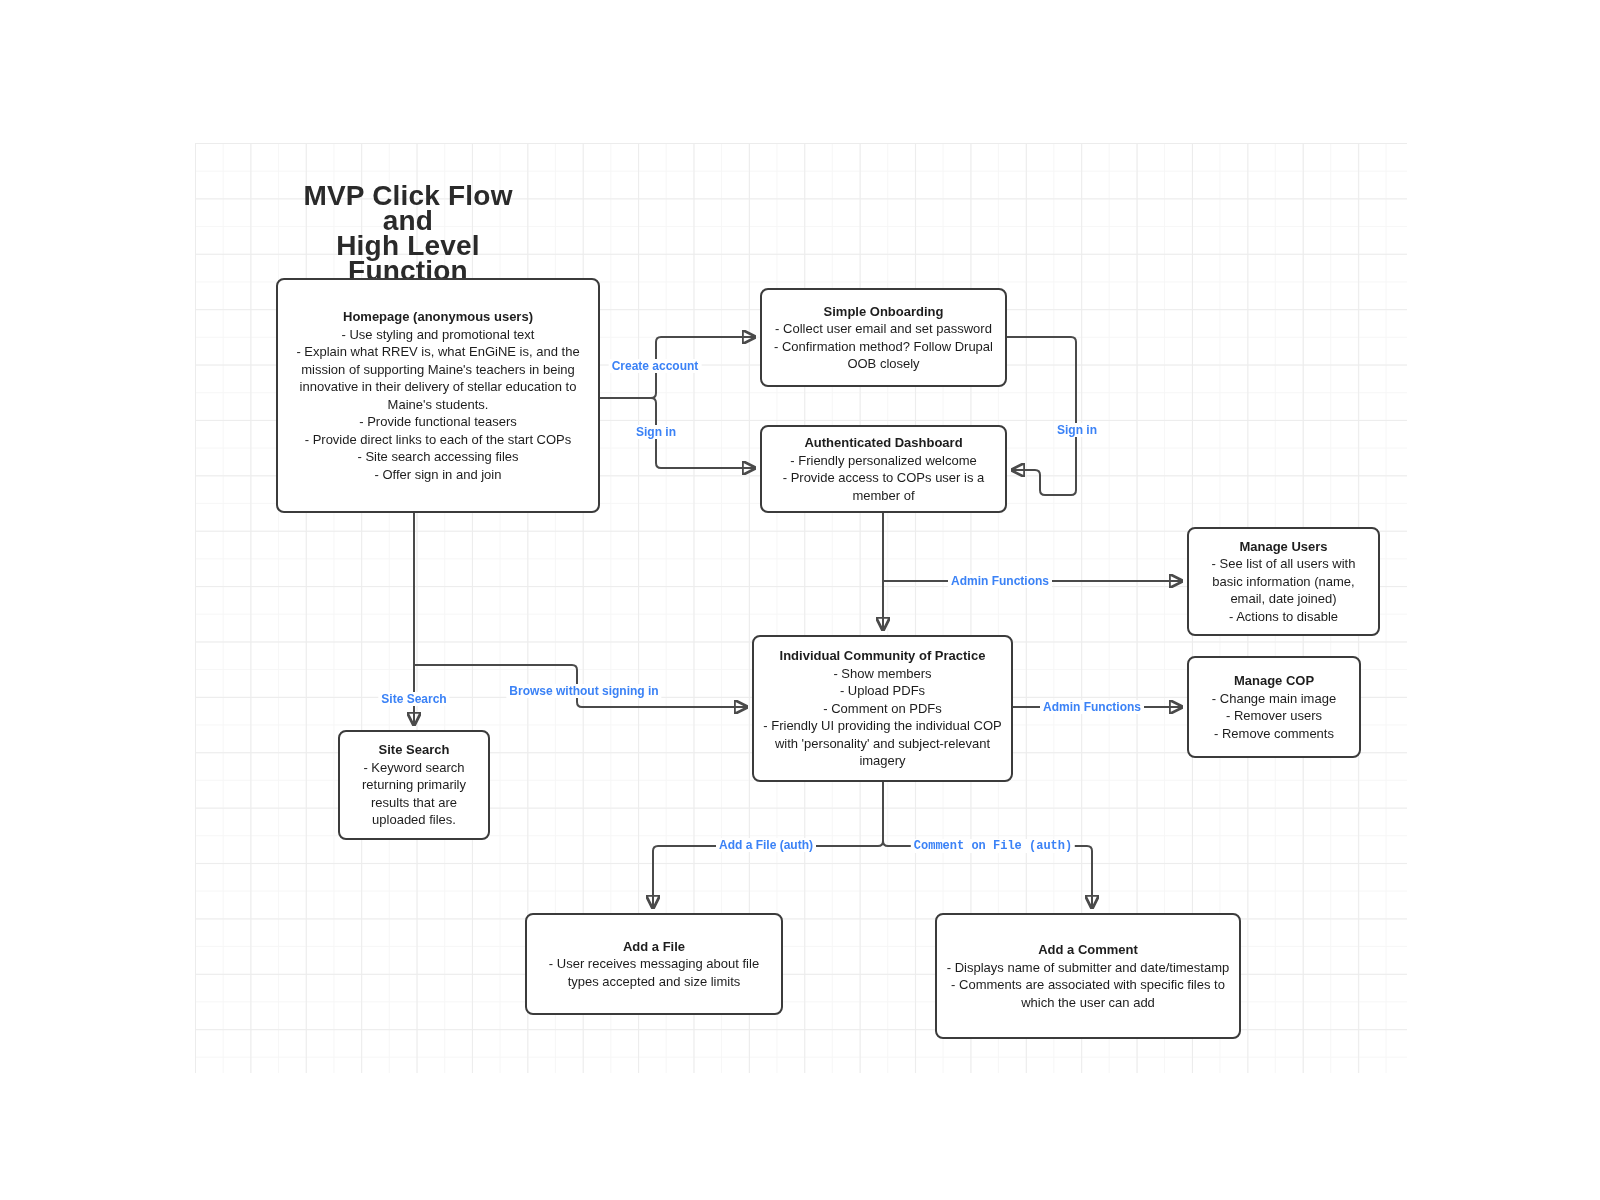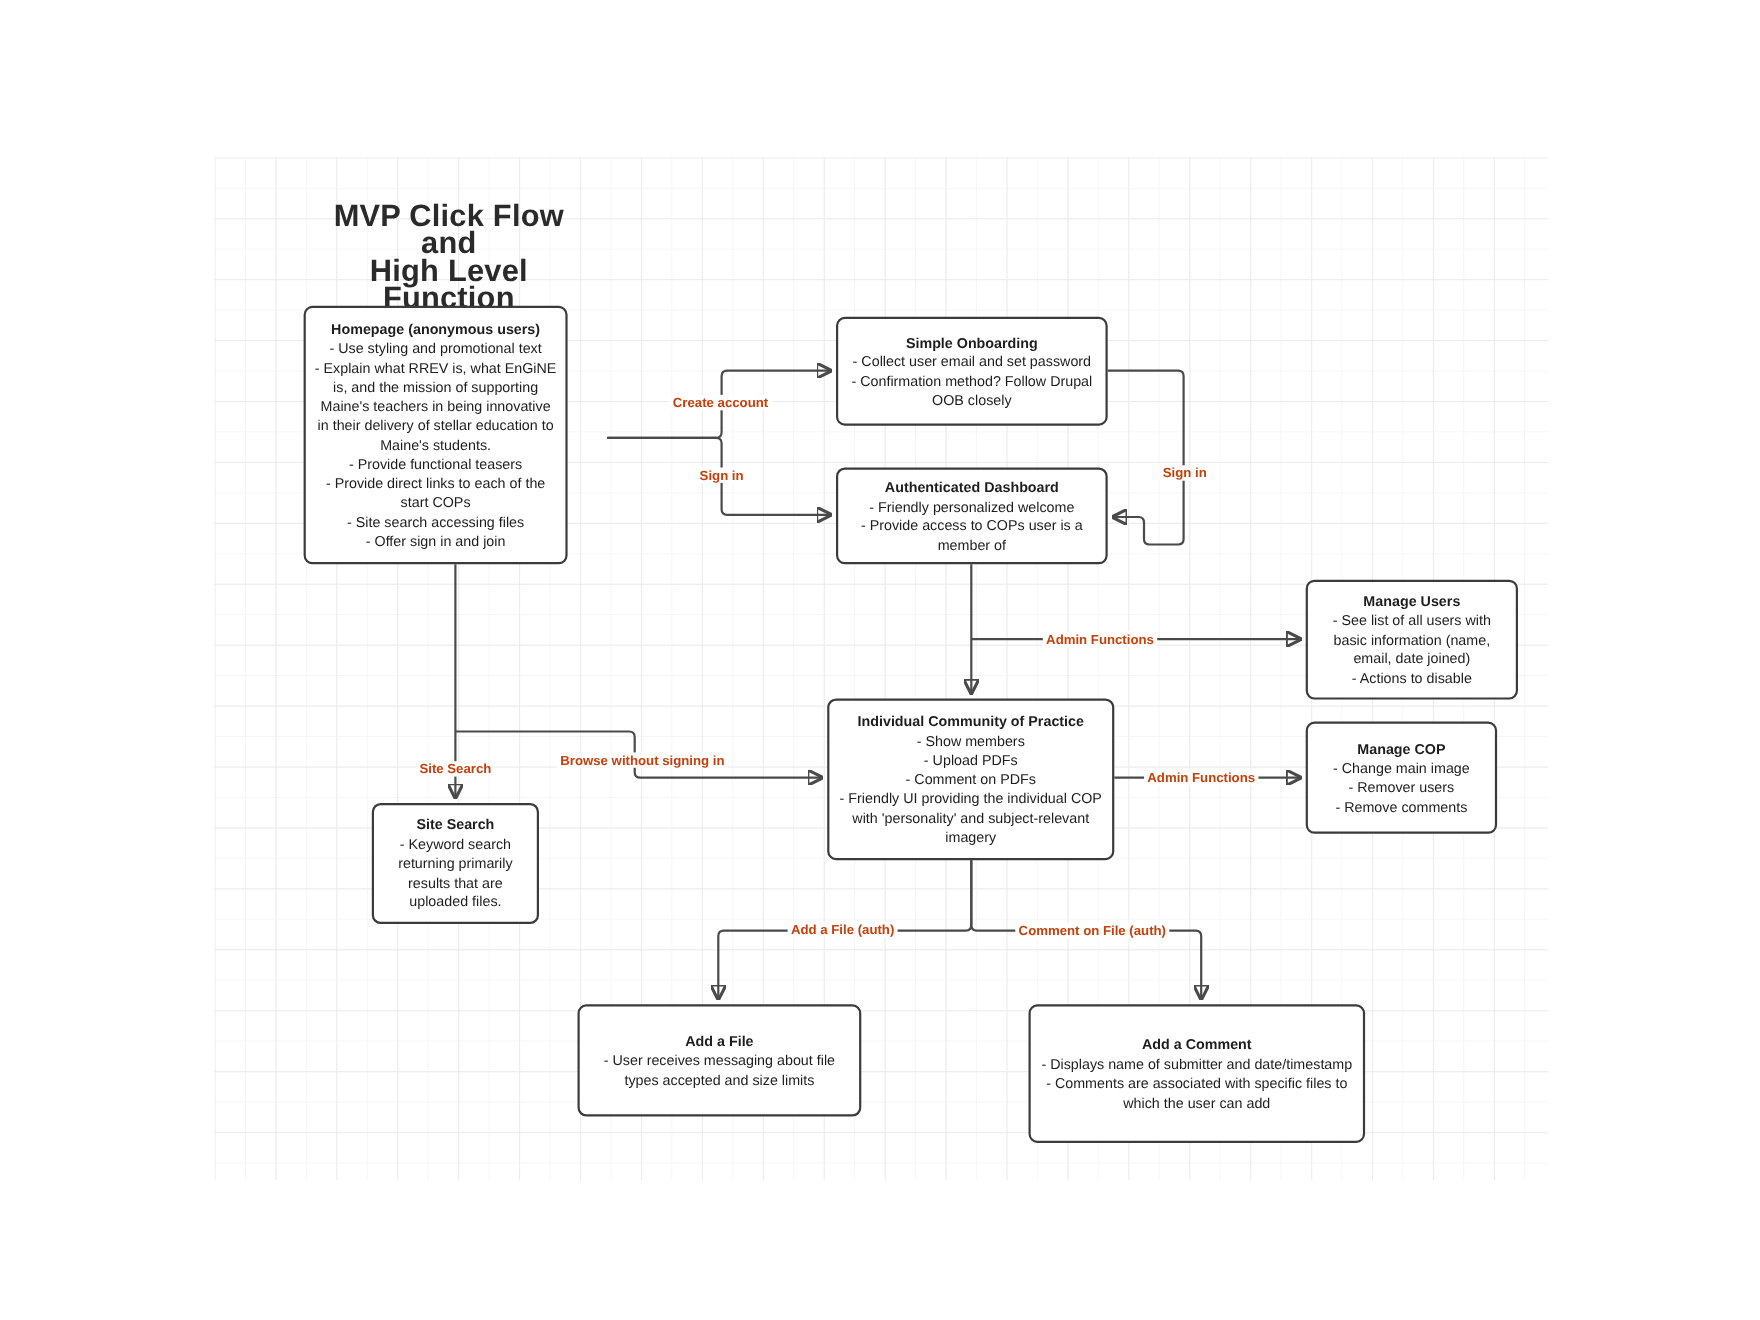--- a/index.html
+++ b/index.html
@@ -31,21 +31,21 @@
   }
   .box{
     position:absolute;background:#fff;border:2px solid var(--box-border);
     border-radius:8px;display:flex;flex-direction:column;justify-content:center;
     padding:6px 8px;text-align:center;font-size:13px;line-height:17.5px;
   }
   .box-title{font-weight:bold;}
   .edge-label{
     position:absolute;transform:translate(-50%,-50%);
     background:#fff;padding:0 3px;font-size:12px;font-weight:bold;
-    white-space:nowrap;color:#c2410c;
+    white-space:nowrap;color:#3b82f6;
   }
 </style>
 </head>
 <body>
 
 <div class="stage">
   <div class="canvas"></div>
 
   <svg class="wires" viewBox="0 0 1600 1200">
     <defs>
@@ -73,21 +73,21 @@
     <path d="M883 782 V841 Q883 846 878 846 H658 Q653 846 653 851 V908" marker-end="url(#arrow)"></path>
 
     <path d="M883 782 V841 Q883 846 888 846 H1087 Q1092 846 1092 851 V908" marker-end="url(#arrow)"></path>
   </svg>
 
   <div class="diagram-title">
     <div>MVP Click Flow and</div>
     <div>High Level Function</div>
   </div>
 
-  <div class="box" style="left:276px;top:278px;width:240px;height:235px;">
+  <div class="box" style="left:276px;top:278px;width:324px;height:235px;">
     <div class="box-title">Homepage (anonymous users)</div>
     <div class="box-line">- Use styling and promotional text</div>
     <div class="box-line">- Explain what RREV is, what EnGiNE is, and the mission of supporting Maine's teachers in being innovative in their delivery of stellar education to Maine's students.</div>
     <div class="box-line">- Provide functional teasers</div>
     <div class="box-line">- Provide direct links to each of the start COPs</div>
     <div class="box-line">- Site search accessing files</div>
     <div class="box-line">- Offer sign in and join</div>
   </div>
 
   <div class="box" style="left:760px;top:425px;width:247px;height:88px;">
@@ -140,14 +140,14 @@
   </div>
 
   <span class="edge-label" style="left:655px;top:366px;">Create account</span>
   <span class="edge-label" style="left:656px;top:432px;">Sign in</span>
   <span class="edge-label" style="left:1077px;top:430px;">Sign in</span>
   <span class="edge-label" style="left:1000px;top:581px;">Admin Functions</span>
   <span class="edge-label" style="left:1092px;top:707px;">Admin Functions</span>
   <span class="edge-label" style="left:414px;top:699px;">Site Search</span>
   <span class="edge-label" style="left:584px;top:691px;">Browse without signing in</span>
   <span class="edge-label" style="left:766px;top:845px;">Add a File (auth)</span>
-  <span class="edge-label" style="left:993px;top:846px;">Comment on File (auth)</span>
+  <span class="edge-label" style="left:993px;top:846px;font-family:Liberation Mono, monospace;">Comment on File (auth)</span>
 </div>
 
 </body></html>

